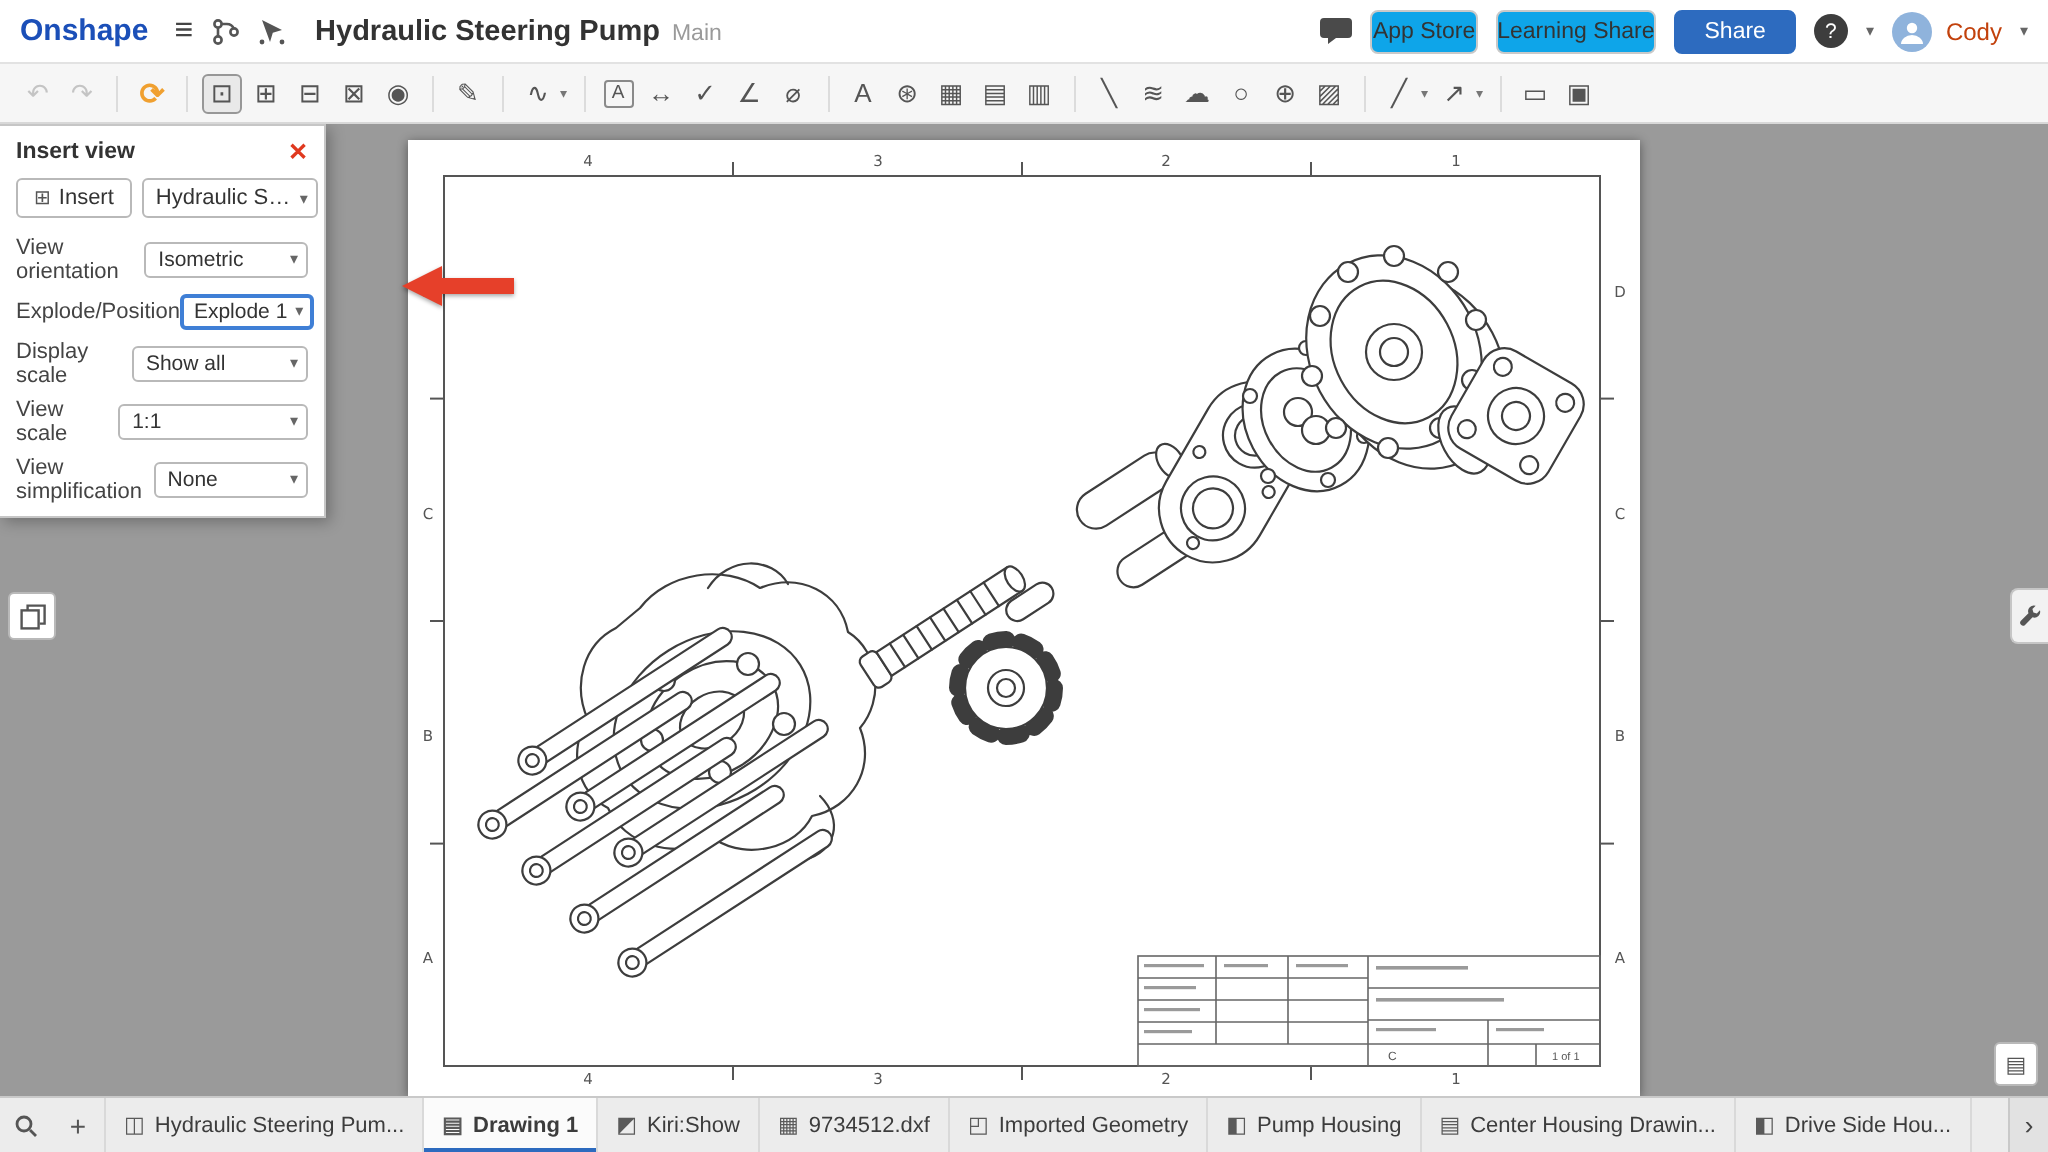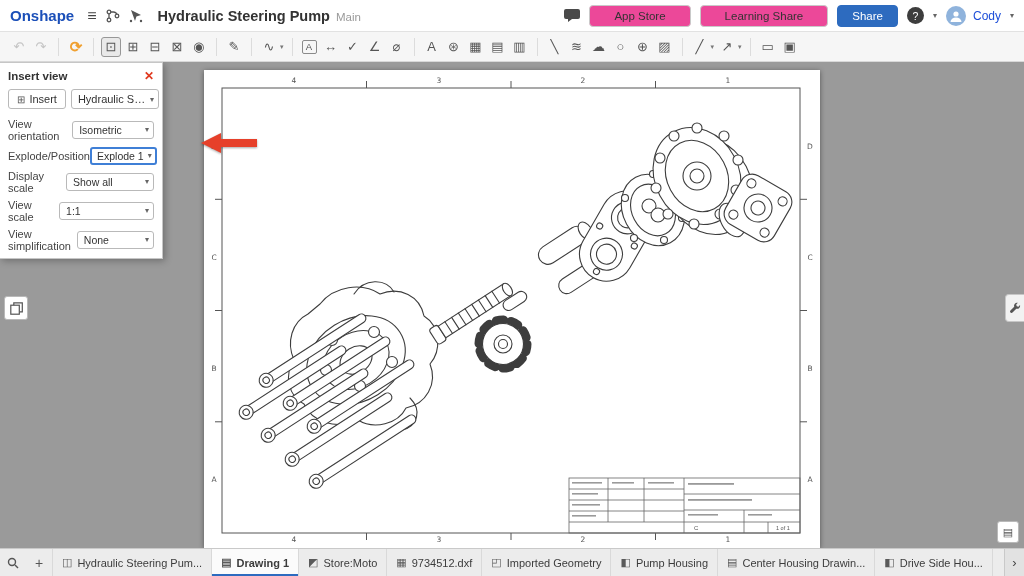--- a/index.html
+++ b/index.html
@@ -8,28 +8,28 @@
 
   
   .topbar { height:32px; display:flex; align-items:center; gap:9px;
     padding:0 10px; background:#fff; border-bottom:1px solid #e2e2e2; }
   .logo { font-size:15px; font-weight:bold; color:#1b4fb8; }
   .hamburger { font-size:16px; color:#444; margin-left:4px; }
   .hdr-ico { display:flex; align-items:center; color:#555; }
   .doc-title { font-size:14.5px; font-weight:bold; color:#333; margin-left:6px; white-space:nowrap; }
   .doc-sub { font-size:11.5px; color:#9a9a9a; font-weight:normal; margin-left:6px; }
   .spacer { flex:1; }
-  .hdr-btn { border:1px solid #c9c9c9; background:#ec4899; border-radius:4px;
-    font-size:11.5px; color:#333; padding:4px 24px; white-space:nowrap; }
+  .hdr-btn { border:1px solid #c9c9c9; background:#0ea5e9; border-radius:4px;
+    font-size:11.5px; color:#333; padding:4px 0; white-space:nowrap; }
   .hdr-btn.share { background:#2d6bbf; border-color:#2d6bbf; color:#fff; padding:4px 14px; }
   .help-circle { width:17px; height:17px; border-radius:50%; background:#3d3d3d;
     color:#fff; font-size:10.5px; display:flex; align-items:center; justify-content:center; }
   .avatar { width:20px; height:20px; border-radius:50%; background:#8fb3dc; display:flex;
     align-items:center; justify-content:center; overflow:hidden; }
-  .user-name { font-size:12px; color:#1d4ed8; margin-left:-2px; }
+  .user-name { font-size:12px; color:#c2410c; margin-left:-2px; }
   .mini-caret { font-size:8px; color:#666; }
 
   
   .toolbar { height:30px; background:#f6f6f6; border-bottom:1px solid #d8d8d8;
     display:flex; align-items:center; padding:0 8px; }
   .tb-icon { min-width:20px; height:20px; display:flex; align-items:center; justify-content:center;
     font-size:13px; color:#555; border-radius:3px; margin:0 1px; }
   .tb-icon.disabled { color:#c4c4c4; }
   .tb-icon.accent { color:#f0a030; font-size:15px; font-weight:bold; }
   .tb-icon.selected { border:1px solid #979797; background:#e9e9e9; }
@@ -478,21 +478,21 @@
       <div class="tab">
         <span class="tab-glyph">◫</span>
         <span>Hydraulic Steering Pum...</span>
       </div>
       <div class="tab active">
         <span class="tab-glyph">▤</span>
         <span>Drawing 1</span>
       </div>
       <div class="tab">
         <span class="tab-glyph">◩</span>
-        <span>Store:Moto</span>
+        <span>Kiri:Show</span>
       </div>
       <div class="tab">
         <span class="tab-glyph">▦</span>
         <span>9734512.dxf</span>
       </div>
       <div class="tab">
         <span class="tab-glyph">◰</span>
         <span>Imported Geometry</span>
       </div>
       <div class="tab">

